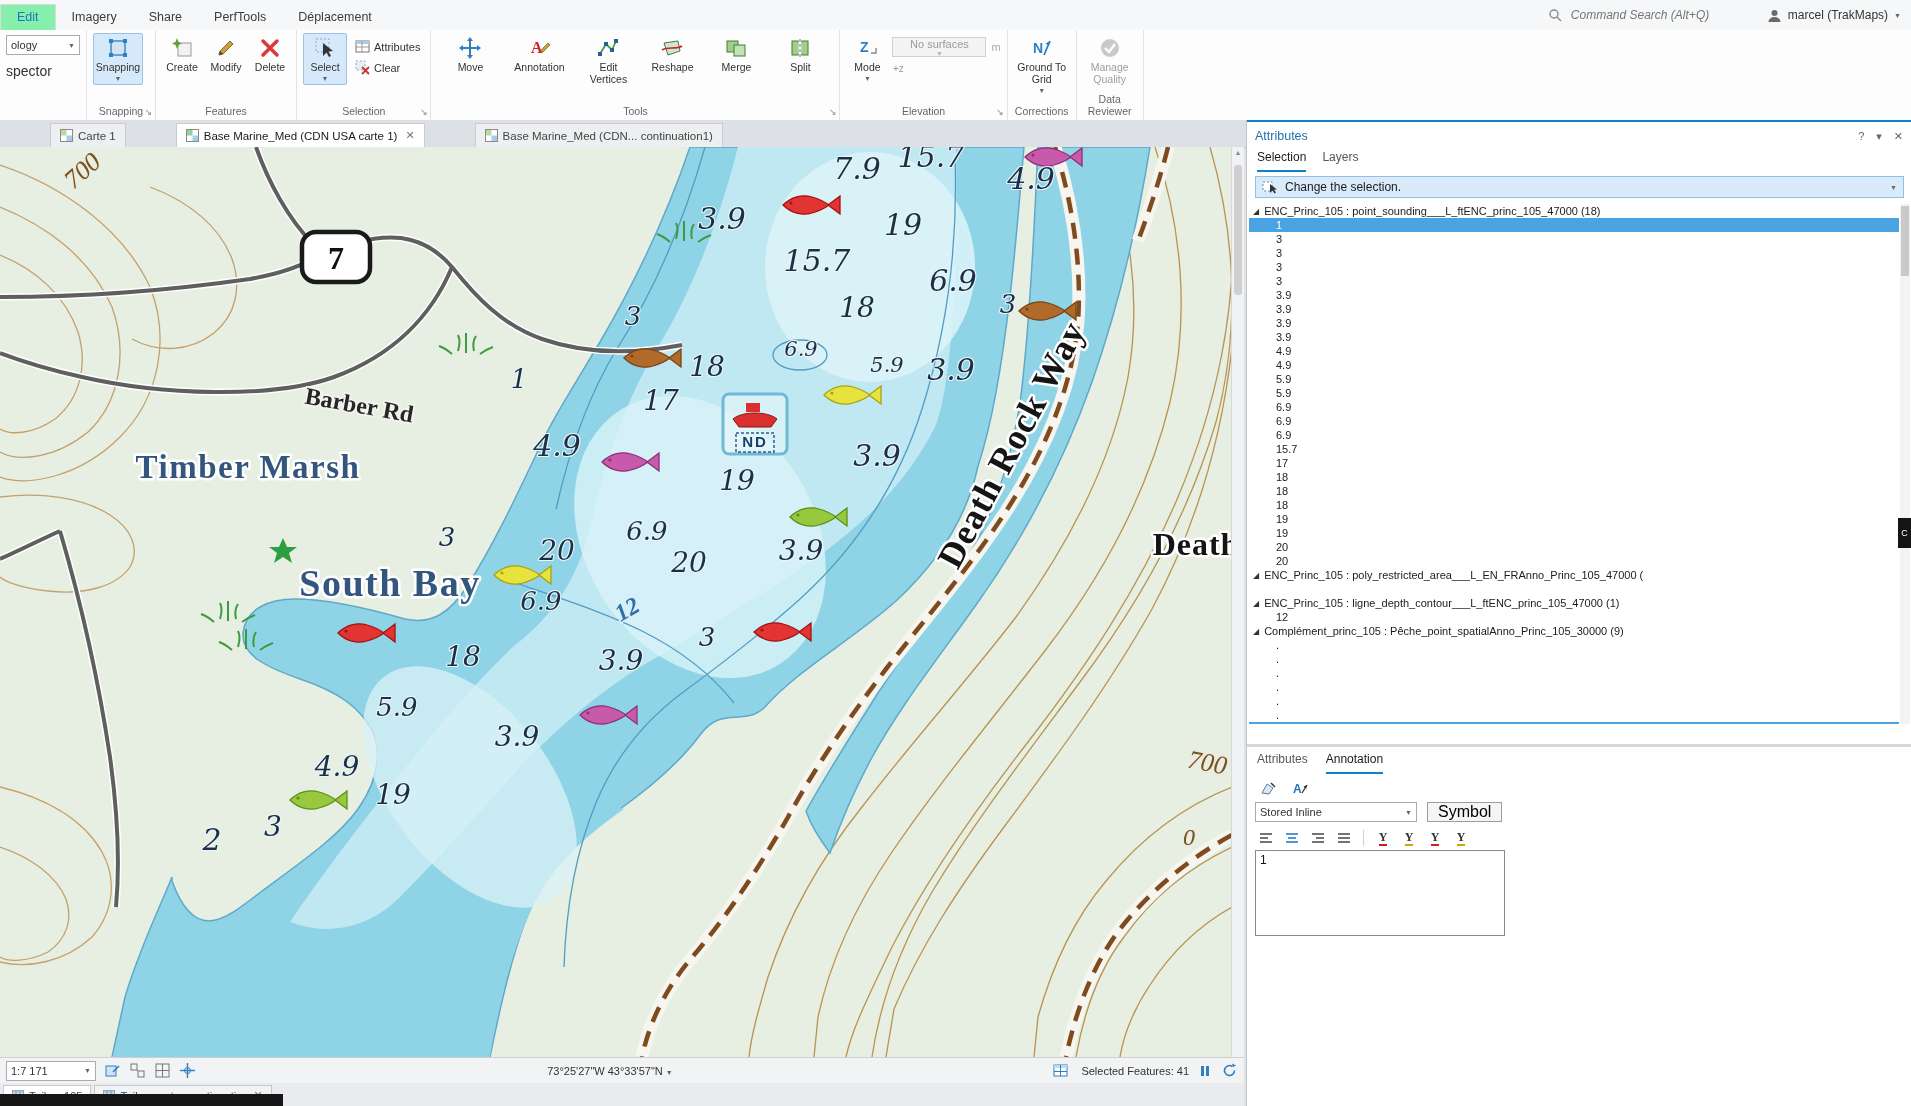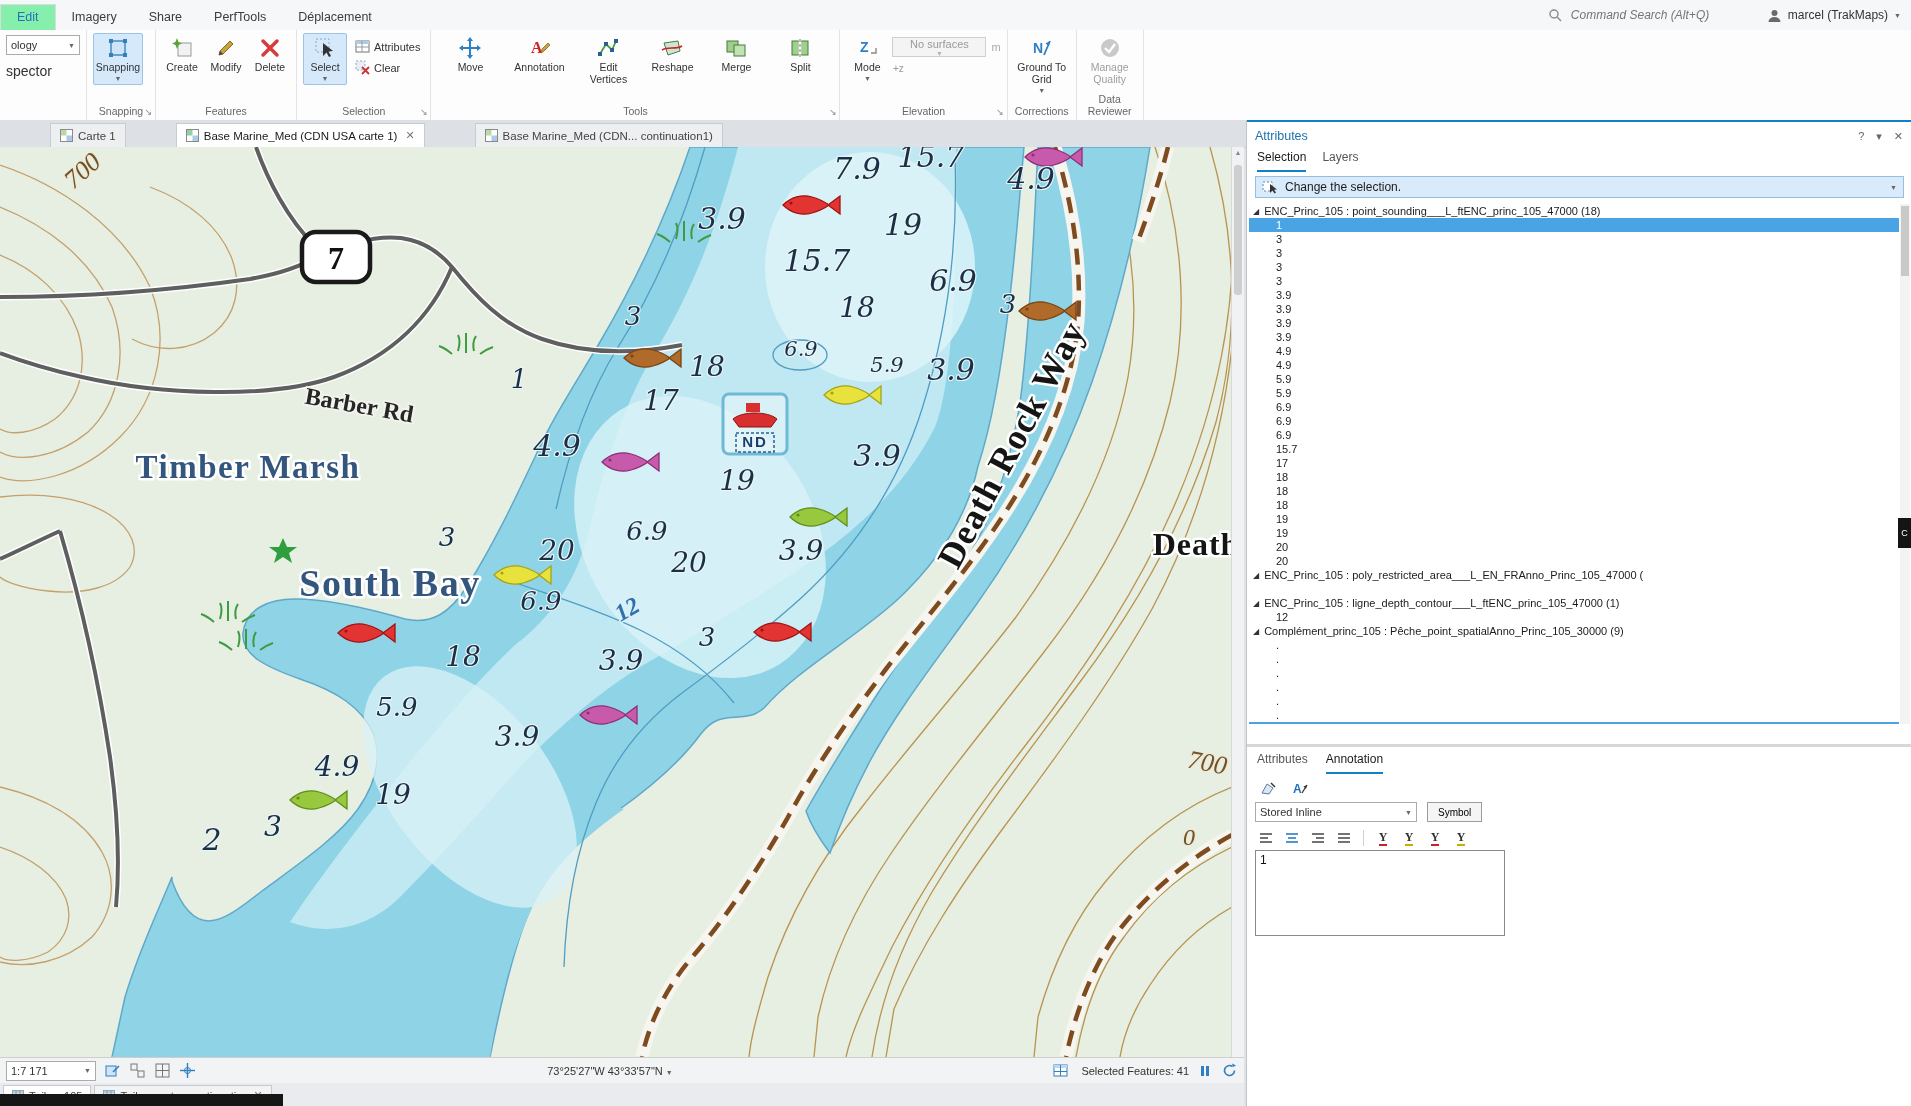--- a/index.html
+++ b/index.html
@@ -106,21 +106,21 @@
   .v-row{height:14px;line-height:14px;padding-left:27px;color:#222;white-space:nowrap;}
   .v-row.sel{background:#4aa3e3;color:#fff;}
   #p-scroll{position:absolute;right:1px;top:84px;width:10px;height:520px;background:#f3f3f3;}
   #p-scroll .thumb{position:absolute;left:1px;top:2px;width:8px;height:70px;background:#c9c9c9;}
   #p-divider{position:absolute;left:0;top:624px;width:100%;height:3px;background:#d8d8d8;}
   #p-subtabs{position:absolute;left:0;top:632px;height:22px;display:flex;gap:18px;padding-left:10px;font-size:12px;}
   #p-subicons{position:absolute;left:10px;top:658px;display:flex;gap:10px;}
   .subicon{width:20px;height:18px;display:flex;align-items:center;justify-content:center;border:1px solid transparent;}
   #p-comborow{position:absolute;left:8px;top:682px;display:flex;gap:10px;align-items:center;}
   #stored-combo{width:152px;}
-  #symbol-btn{height:20px;font-size:10px;padding:0 10px;background:#f5f5f5;border:1px solid #9c9c9c;font-family:"Liberation Sans",sans-serif;}
+  #symbol-btn{height:20px;font-size:16px;padding:0 10px;background:#f5f5f5;border:1px solid #9c9c9c;font-family:"Liberation Sans",sans-serif;}
   #p-toolbar{position:absolute;left:8px;top:708px;display:flex;gap:4px;align-items:center;}
   .tbtn{width:20px;height:18px;display:flex;align-items:center;justify-content:center;border:1px solid transparent;}
   .tsep{width:1px;height:16px;background:#d0d0d0;margin:0 4px;}
   .valign{font-family:"Liberation Serif",serif;font-size:12px;font-weight:bold;color:#333;line-height:1;padding-bottom:1px;}
   .u-red{border-bottom:2px solid #cc2222;}
   .u-gold{border-bottom:2px solid #ccaa00;}
   #p-editor{position:absolute;left:8px;top:730px;width:250px;height:86px;border:1px solid #8a8a8a;
             background:#fff;font-size:12px;padding:2px 4px;box-sizing:border-box;color:#111;}
 
   #autohide-tab{position:absolute;right:0;top:518px;width:13px;height:30px;background:#141414;

